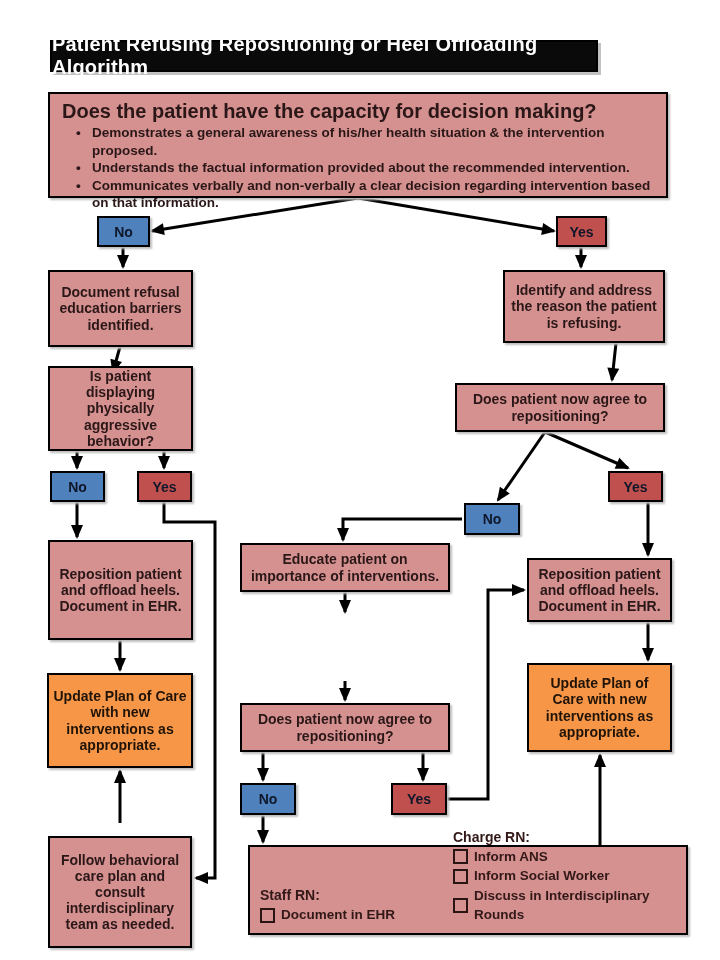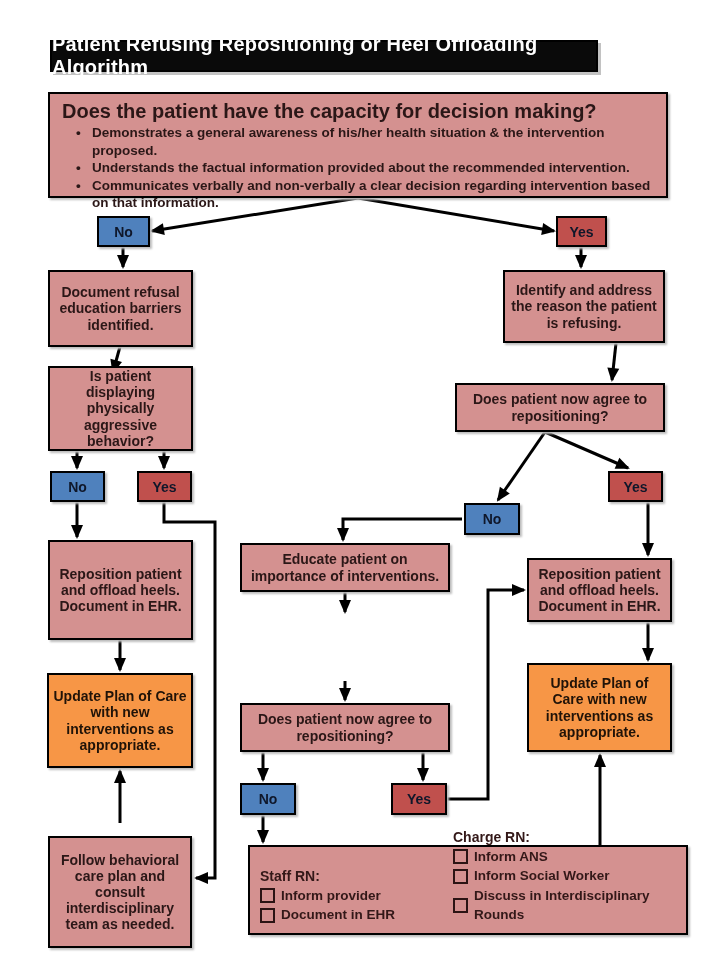--- a/index.html
+++ b/index.html
@@ -157,24 +157,20 @@
   <div class="tag red" id="yes4">Yes</div>
 
   <div class="box" id="repo-right">Reposition patient and  offload heels. Document in EHR.</div>
   <div class="box orange" id="update-right">Update Plan of Care with new interventions as appropriate.</div>
 
   <div class="box" id="outcome">
     <div class="col-left">
       <div class="col-head">Staff RN:</div>
       <div class="chk-item">
         <span class="cbx"></span>
-        <span>Inform provider</span>
-      </div>
-      <div class="chk-item">
-        <span class="cbx"></span>
         <span>Document in EHR</span>
       </div>
     </div>
     <div class="col-right">
       <div class="col-head">Charge RN:</div>
       <div class="chk-item">
         <span class="cbx"></span>
         <span>Inform ANS</span>
       </div>
       <div class="chk-item">

